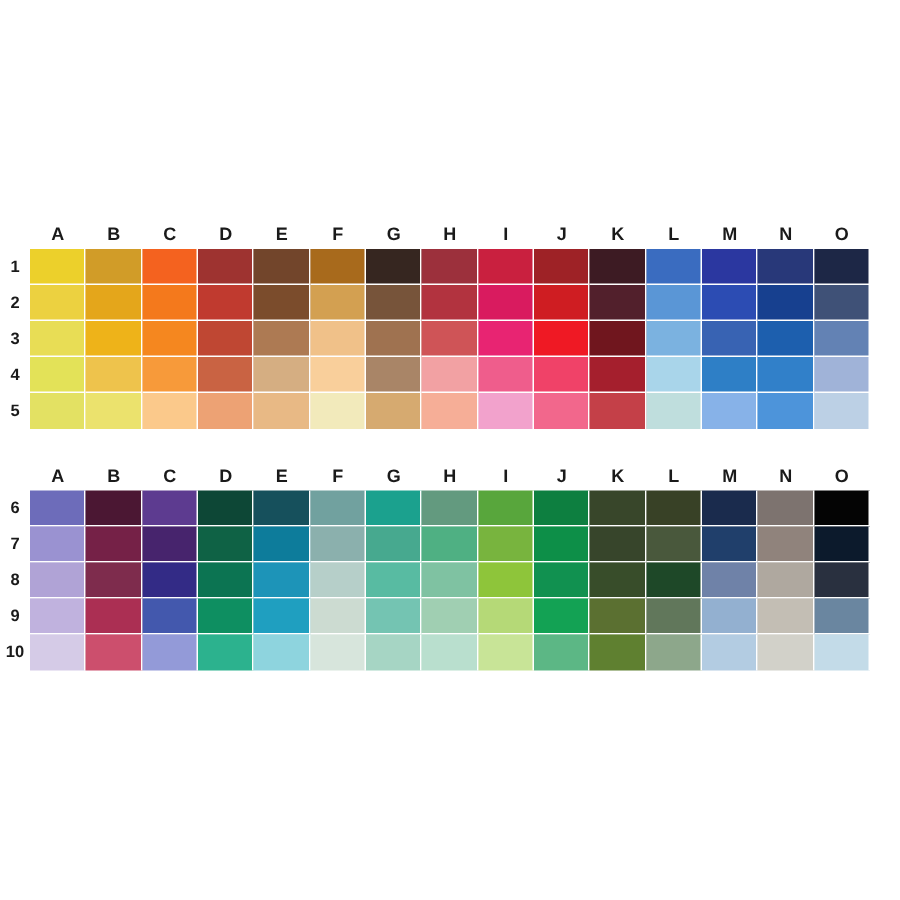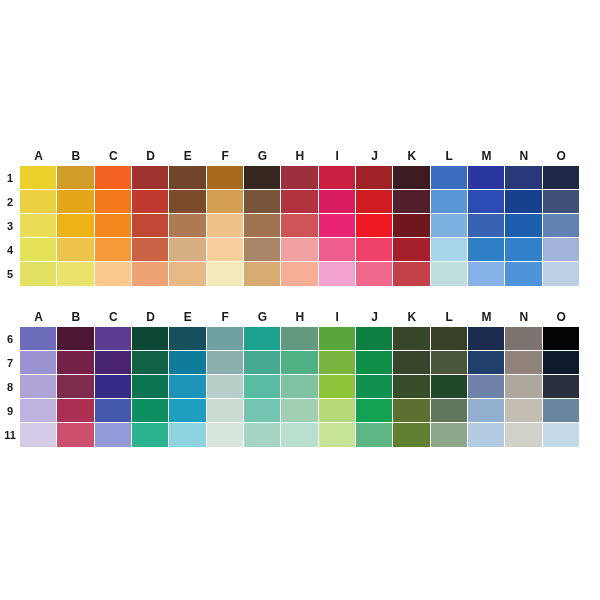--- a/index.html
+++ b/index.html
@@ -214,21 +214,21 @@
         <div class="col-header">M</div>
         <div class="col-header">N</div>
         <div class="col-header">O</div>
       </div>
     <div class="grid-body">
       <div class="row-labels">
           <div class="row-label">6</div>
           <div class="row-label">7</div>
           <div class="row-label">8</div>
           <div class="row-label">9</div>
-          <div class="row-label">11</div>
+          <div class="row-label">10</div>
         </div>
       <div class="swatch-grid">
           <div class="swatch-row">
             <div class="swatch" style="background: rgb(109, 108, 186);"></div>
             <div class="swatch" style="background: rgb(75, 23, 51);"></div>
             <div class="swatch" style="background: rgb(93, 59, 144);"></div>
             <div class="swatch" style="background: rgb(13, 71, 54);"></div>
             <div class="swatch" style="background: rgb(22, 80, 92);"></div>
             <div class="swatch" style="background: rgb(113, 161, 159);"></div>
             <div class="swatch" style="background: rgb(27, 161, 142);"></div>

